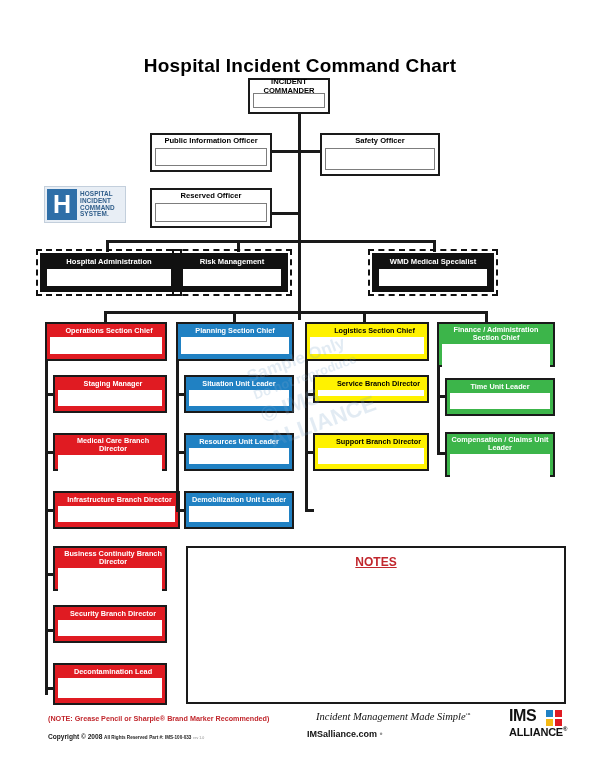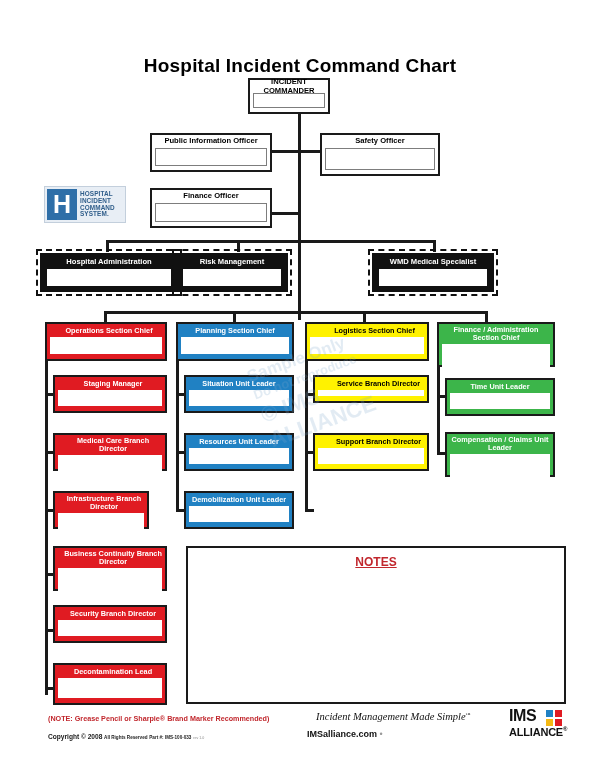--- a/index.html
+++ b/index.html
@@ -106,21 +106,21 @@
   </div>
 
   <div class="fbox plain" style="left:320px;top:133px;width:120px;height:43px;">
     <div class="band">Safety Officer</div>
     <div class="write"></div>
   </div>
 
   <div class="ln" style="left:272px;top:212px;width:28px;height:3px;"></div>
 
   <div class="fbox plain" style="left:150px;top:188px;width:122px;height:40px;">
-    <div class="band">Finance Officer</div>
+    <div class="band">Reserved Officer</div>
     <div class="write"></div>
   </div>
 
   <div id="hics">
     <div class="hsq">H</div>
     <div class="hwords">
       <div>HOSPITAL</div>
       <div>INCIDENT</div>
       <div>COMMAND</div>
       <div>SYSTEM.</div>
@@ -168,21 +168,21 @@
     <div class="write"></div>
   </div>
 
   <div class="ln" style="left:45px;top:451px;width:9px;height:3px;"></div>
   <div class="fbox cbox c-red" style="left: 53px; top: 433px; width: 114px; height: 38px; background: rgb(224, 27, 34);">
     <div class="band" style="color: rgb(255, 255, 255);">Medical Care Branch Director</div>
     <div class="write"></div>
   </div>
 
   <div class="ln" style="left:45px;top:509px;width:9px;height:3px;"></div>
-  <div class="fbox cbox c-red" style="left: 53px; top: 491px; width: 96px; height: 38px; background: rgb(224, 27, 34);">
+  <div class="fbox cbox c-red" style="left: 53px; top: 491px; width: 127px; height: 38px; background: rgb(224, 27, 34);">
     <div class="band" style="color: rgb(255, 255, 255);">Infrastructure Branch Director</div>
     <div class="write"></div>
   </div>
 
   <div class="ln" style="left:45px;top:573px;width:9px;height:3px;"></div>
   <div class="fbox cbox c-red" style="left: 53px; top: 546px; width: 114px; height: 45px; background: rgb(224, 27, 34);">
     <div class="band" style="color: rgb(255, 255, 255);">Business Continuity Branch Director</div>
     <div class="write"></div>
   </div>
 

